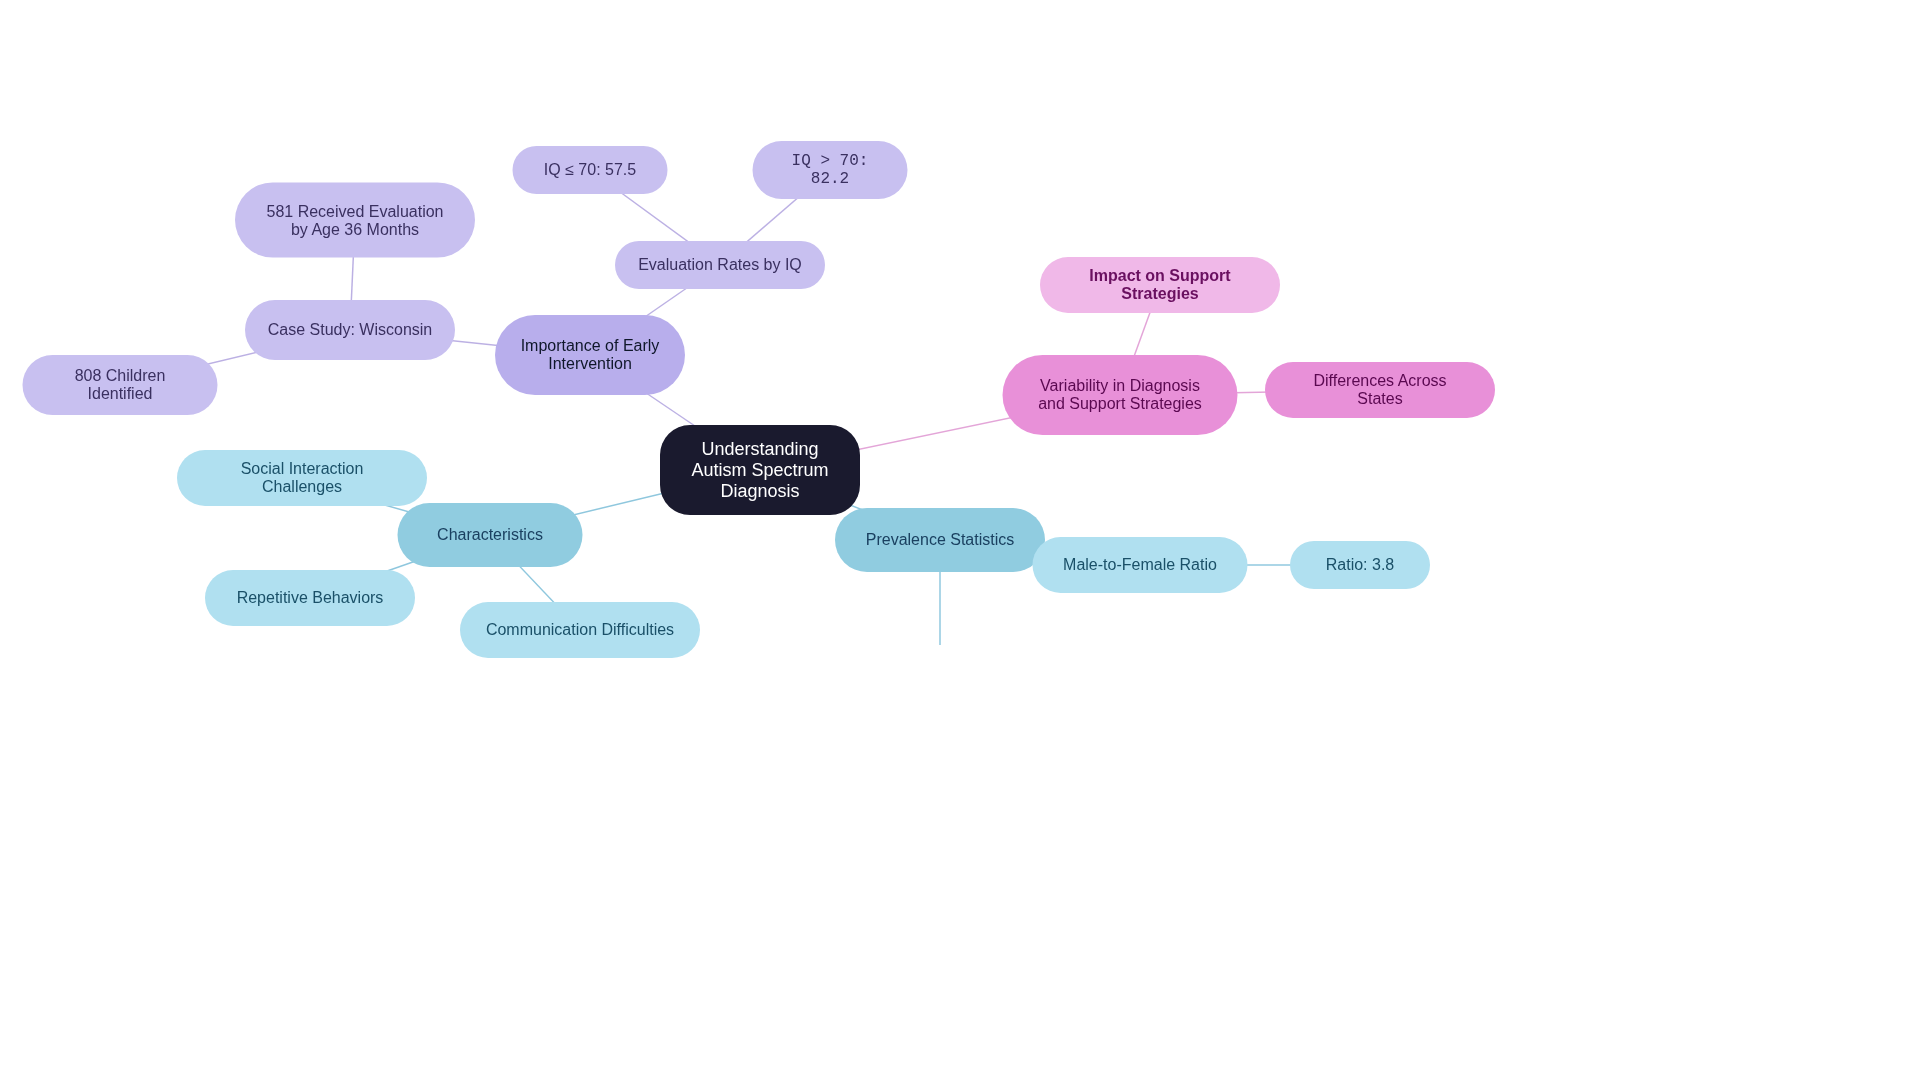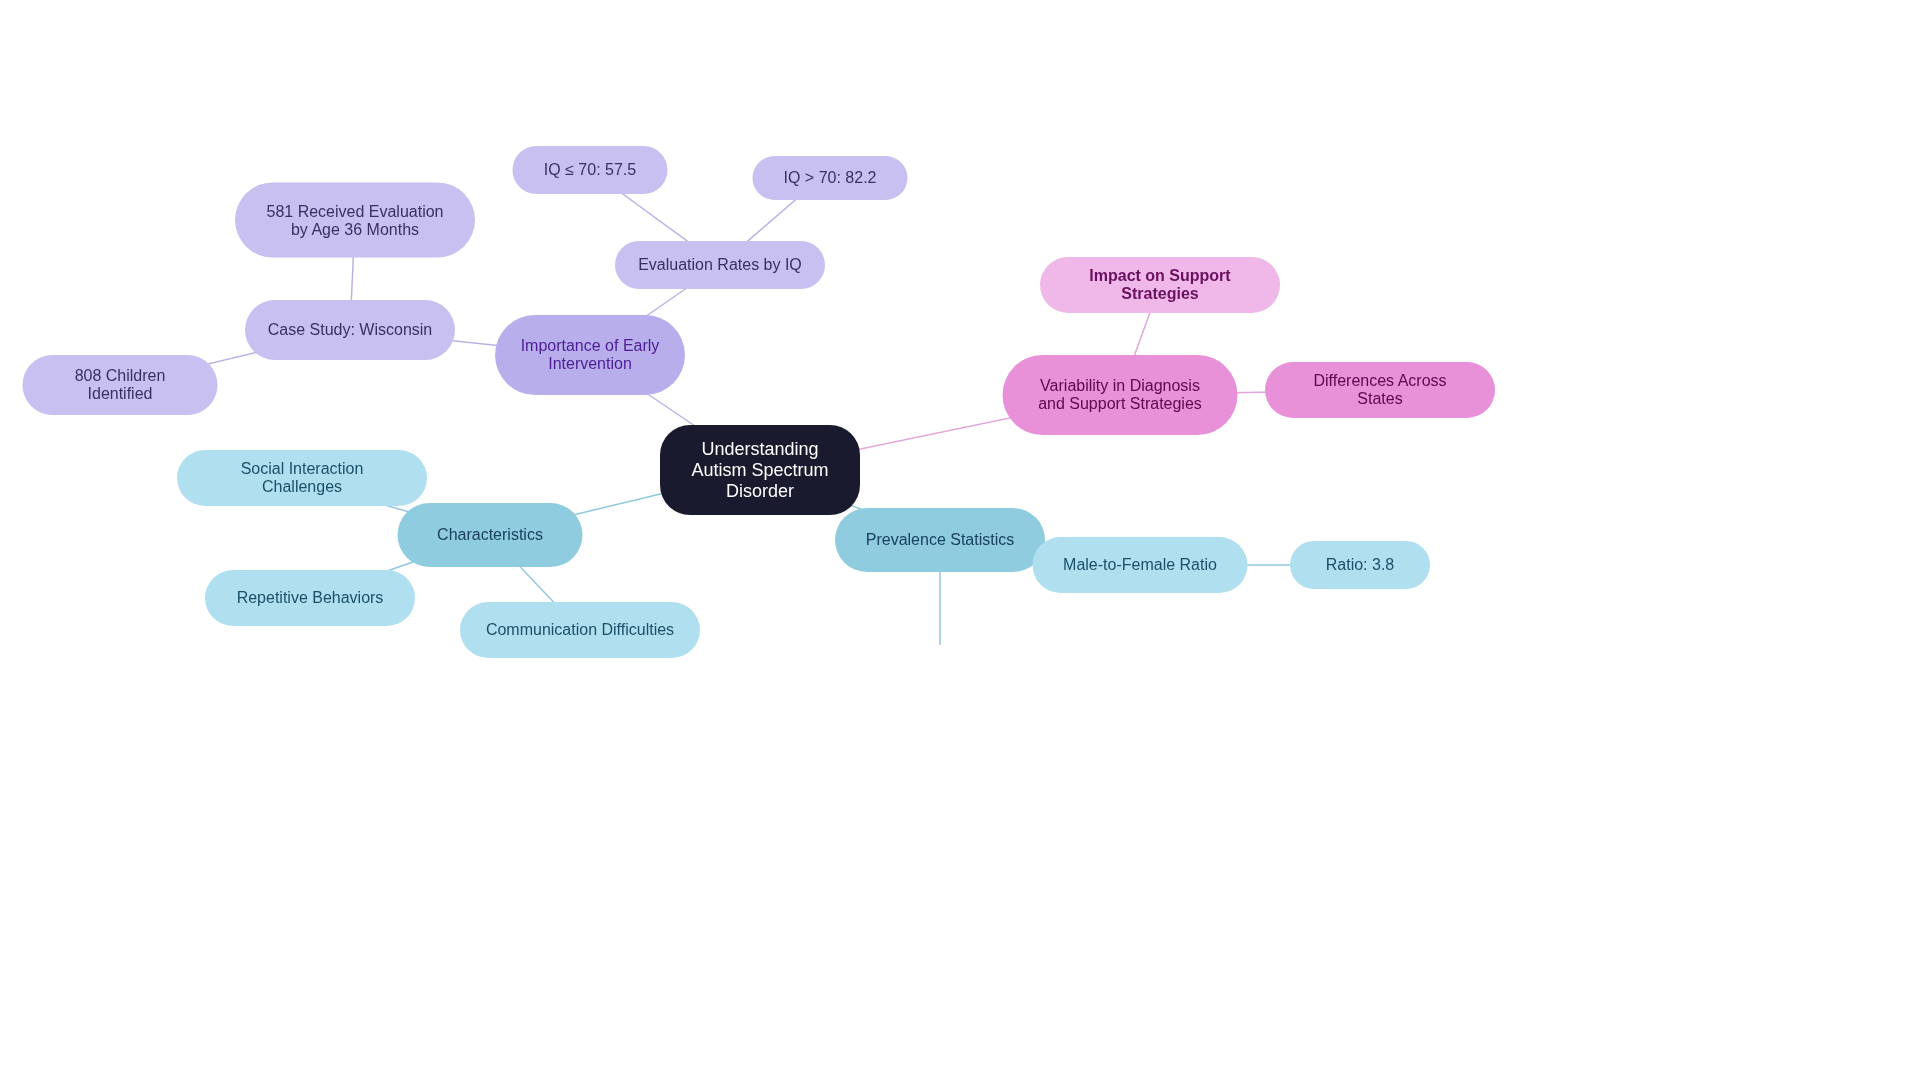--- a/index.html
+++ b/index.html
@@ -46,21 +46,21 @@
       height: 90px;
     }
     .node-purple-light {
       background: #c8c0f0;
       color: #3a3060;
       border-radius: 50px;
       padding: 14px 22px;
     }
     .node-purple-mid {
       background: #b8aeec;
-      color: #4c1d95;
+      color: #0f172a;
       border-radius: 50px;
       padding: 16px 24px;
     }
     .node-pink-light {
       background: #f0b8e8;
       color: #6a1060;
       border-radius: 50px;
       padding: 16px 24px;
       font-weight: bold;
     }
@@ -102,30 +102,30 @@
       <line x1="490" y1="535" x2="290" y2="478" stroke="#60b0d0" stroke-width="1.5" opacity="0.7"></line>
       <line x1="490" y1="535" x2="310" y2="598" stroke="#60b0d0" stroke-width="1.5" opacity="0.7"></line>
       <line x1="490" y1="535" x2="580" y2="630" stroke="#60b0d0" stroke-width="1.5" opacity="0.7"></line>
       <line x1="760" y1="470" x2="940" y2="540" stroke="#60b0d0" stroke-width="1.5" opacity="0.7"></line>
       <line x1="940" y1="540" x2="1140" y2="565" stroke="#60b0d0" stroke-width="1.5" opacity="0.7"></line>
       <line x1="1140" y1="565" x2="1360" y2="565" stroke="#60b0d0" stroke-width="1.5" opacity="0.7"></line>
       <line x1="940" y1="540" x2="940" y2="645" stroke="#60b0d0" stroke-width="1.5" opacity="0.7"></line>
     </svg>
 
 <div class="node node-center" style="left: 760px; top: 470px; width: 200px; height: 90px;">Understanding Autism
-Spectrum Disorder</div>
+Spectrum Diagnosis</div>
     <div class="node node-purple-mid" style="left: 590px; top: 355px; width: 190px; height: 80px;">Importance of Early
 Intervention</div>
     <div class="node node-purple-light" style="left: 350px; top: 330px; width: 210px; height: 60px;">Case Study: Wisconsin</div>
     <div class="node node-purple-light" style="left: 120px; top: 385px; width: 195px; height: 60px; text-align: center;">808 Children Identified</div>
     <div class="node node-purple-light" style="left: 355px; top: 220px; width: 240px; height: 75px;">581 Received Evaluation by Age
 36 Months</div>
     <div class="node node-purple-light" style="left: 720px; top: 265px; width: 210px; height: 48px;">Evaluation Rates by IQ</div>
     <div class="node node-purple-light" style="left: 590px; top: 170px; width: 155px; height: 48px;">IQ ≤ 70: 57.5</div>
-    <div class="node node-purple-light" style="left: 830px; top: 178px; width: 155px; height: 44px;">IQ &gt; 70: 82.2</div>
+    <div class="node node-purple-light" style="left: 830px; top: 170px; width: 155px; height: 58px; font-family: Liberation Mono, monospace;">IQ &gt; 70: 82.2</div>
     <div class="node node-pink-mid" style="left: 1120px; top: 395px; width: 235px; height: 80px;">Variability in Diagnosis and
 Support Strategies</div>
     <div class="node node-pink-light" style="left: 1160px; top: 285px; width: 240px; height: 56px;">Impact on Support Strategies</div>
     <div class="node node-pink-mid" style="left: 1380px; top: 390px; width: 230px; height: 56px;">Differences Across States</div>
     <div class="node node-teal-mid" style="left: 490px; top: 535px; width: 185px; height: 60px;">Characteristics</div>
     <div class="node node-teal-light" style="left: 302px; top: 478px; width: 250px; height: 56px;">Social Interaction Challenges</div>
     <div class="node node-teal-light" style="left: 310px; top: 598px; width: 210px; height: 56px;">Repetitive Behaviors</div>
     <div class="node node-teal-light" style="left: 580px; top: 630px; width: 240px; height: 56px;">Communication Difficulties</div>
     <div class="node node-teal-mid" style="left: 940px; top: 540px; width: 210px; height: 60px;">Prevalence Statistics</div>
     <div class="node node-teal-light" style="left: 1140px; top: 565px; width: 215px; height: 56px;">Male-to-Female Ratio</div>

